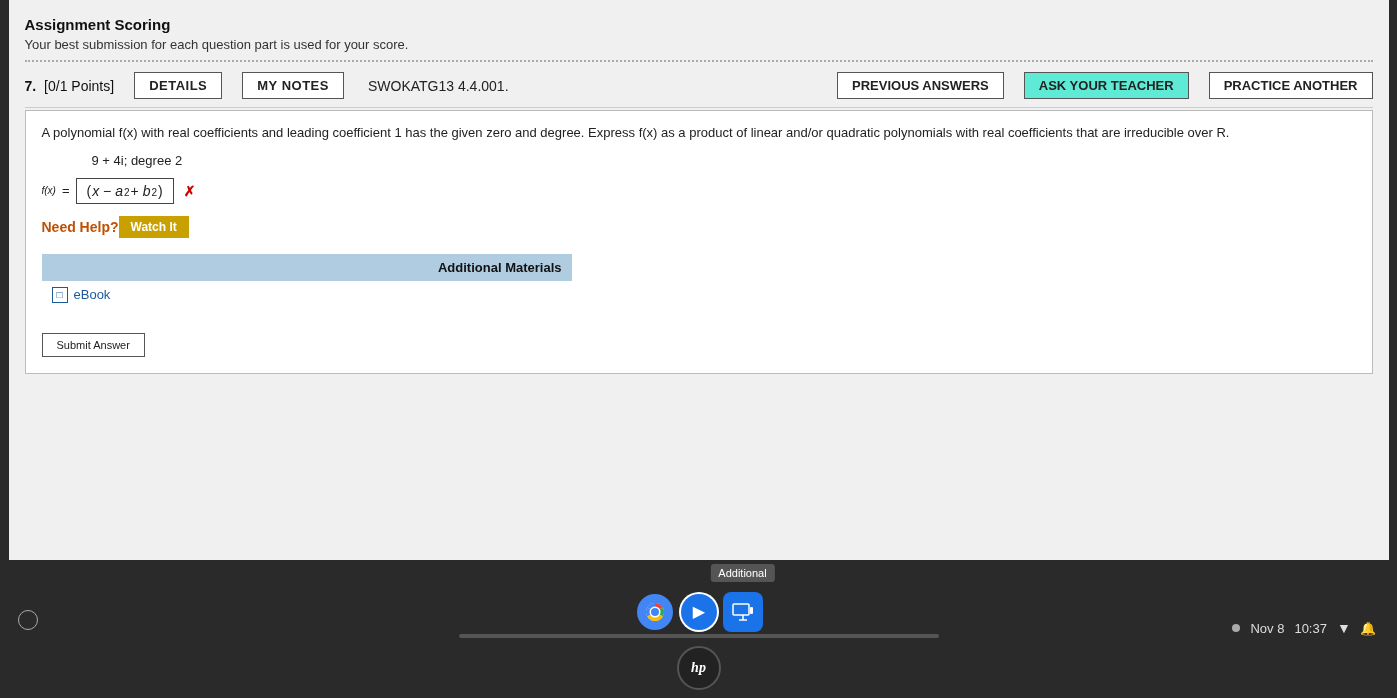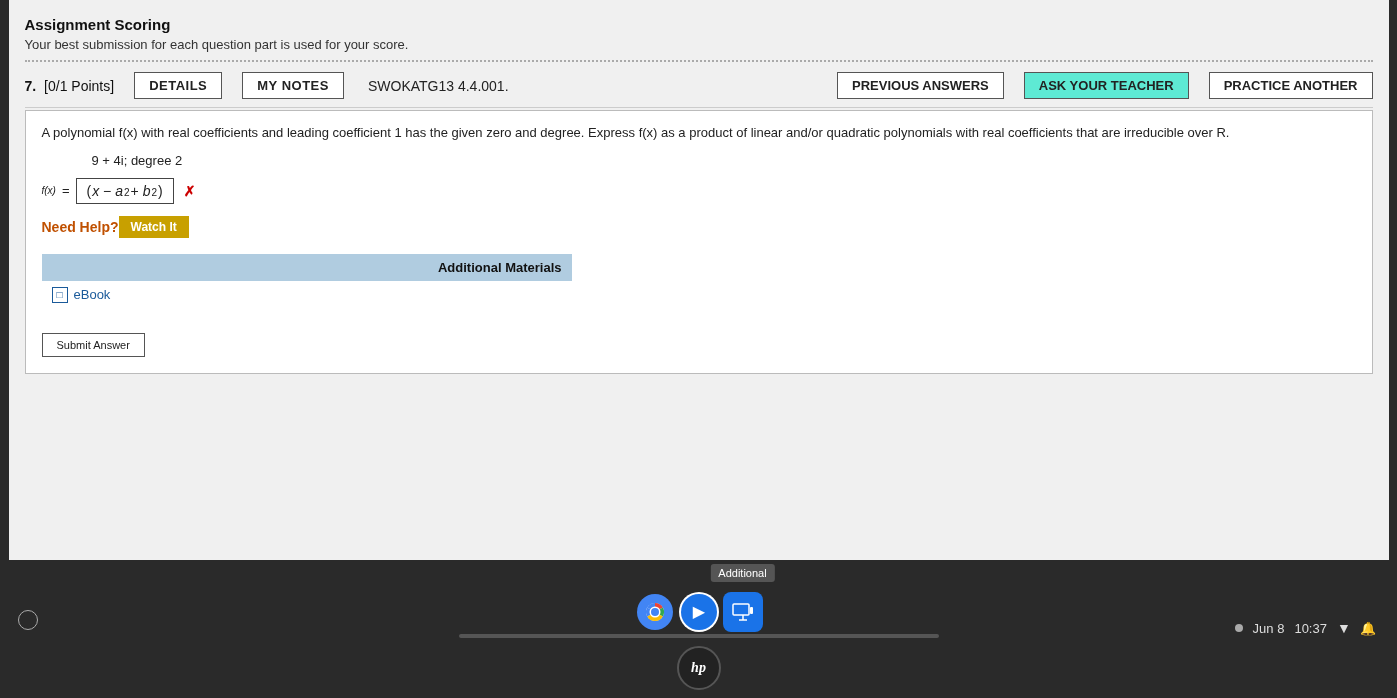--- a/index.html
+++ b/index.html
@@ -518,21 +518,21 @@
         </div>
       </div>
 
     </div>
     <div class="taskbar-bar"></div>
   </div>
 </div>
 
 <div class="system-tray">
   <div class="tray-dot"></div>
-  <span>Jun 8</span>
+  <span>Nov 8</span>
   <span>10:37</span>
   <span class="wifi-icon">▼</span>
   <span>🔔</span>
 </div>
 
 <div class="hp-logo-area">
   <div class="hp-circle">
     <span class="hp-text">hp</span>
   </div>
 </div>

